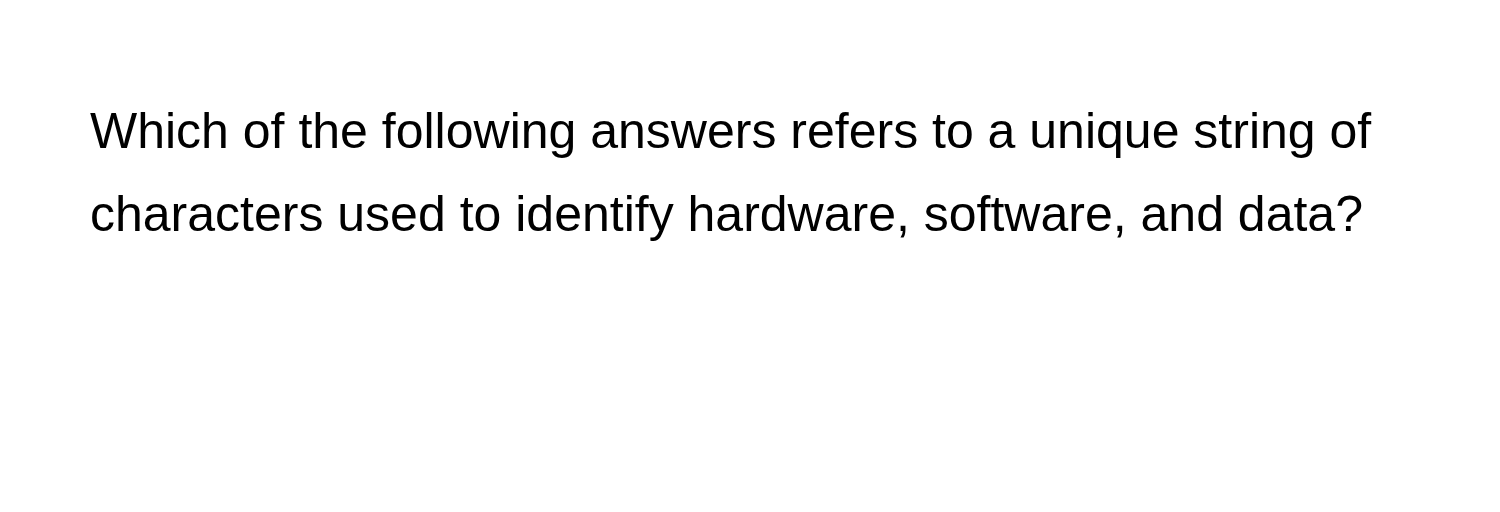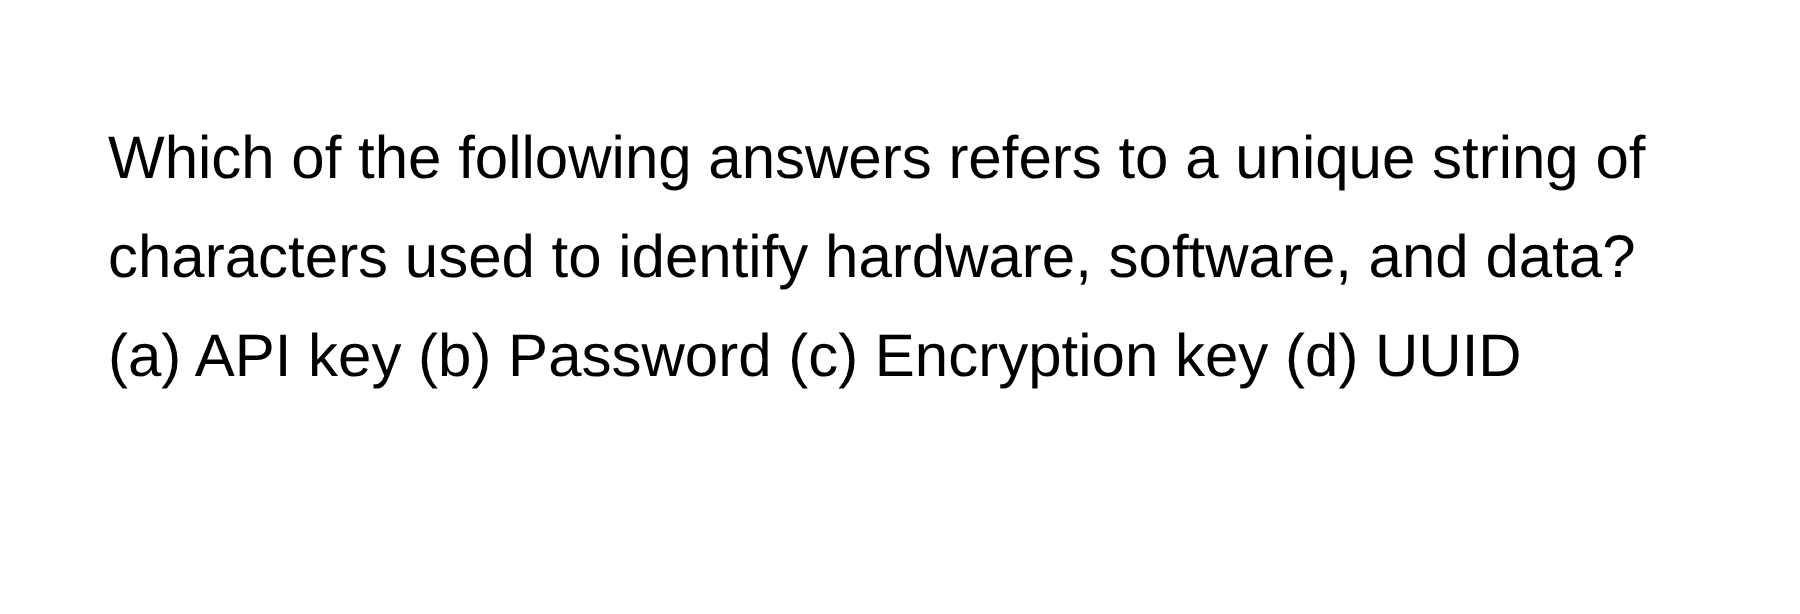--- a/index.html
+++ b/index.html
@@ -26,14 +26,13 @@
     }
     .answers-line {
       display: block;
     }
   </style>
 </head>
 <body>
 
 <div class="question-container">
   <span class="question-text">Which of the following answers refers to a unique string of characters used to identify hardware, software, and data?</span>
-  <span class="answers-line">(a) API key (b) Password (c) Encryption key (d) UUID</span>
 </div>
 
 </body></html>

